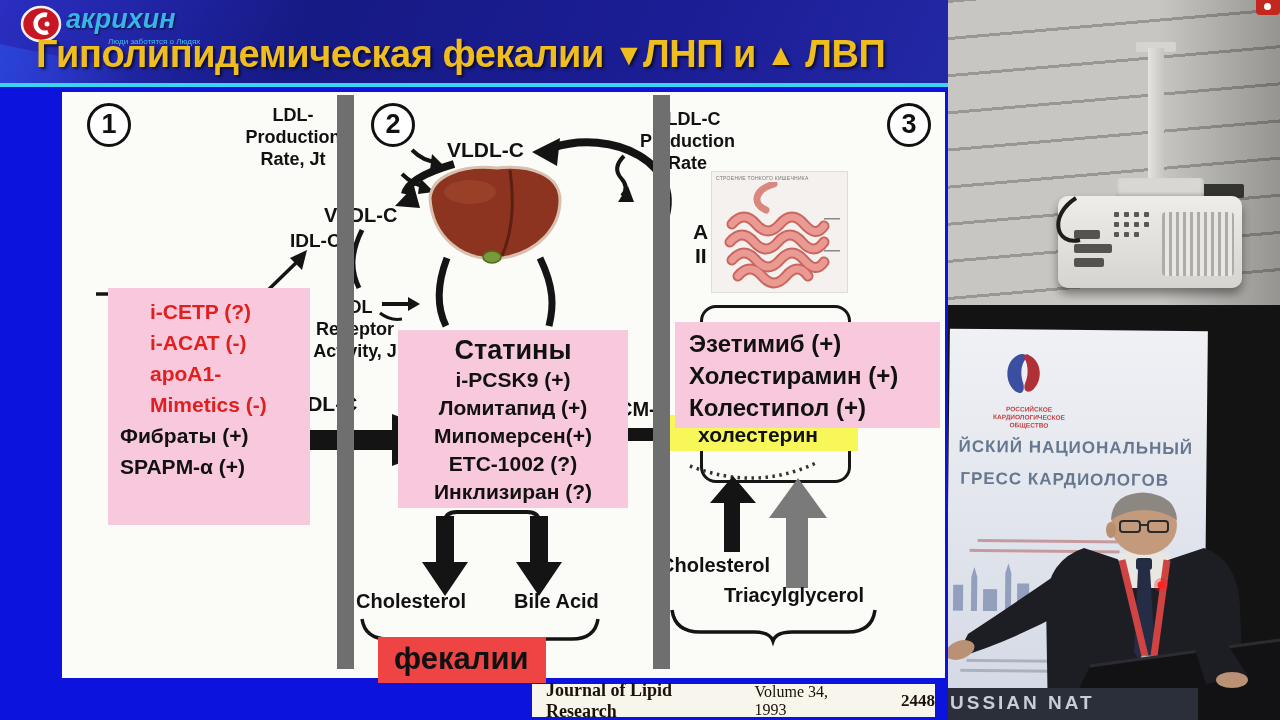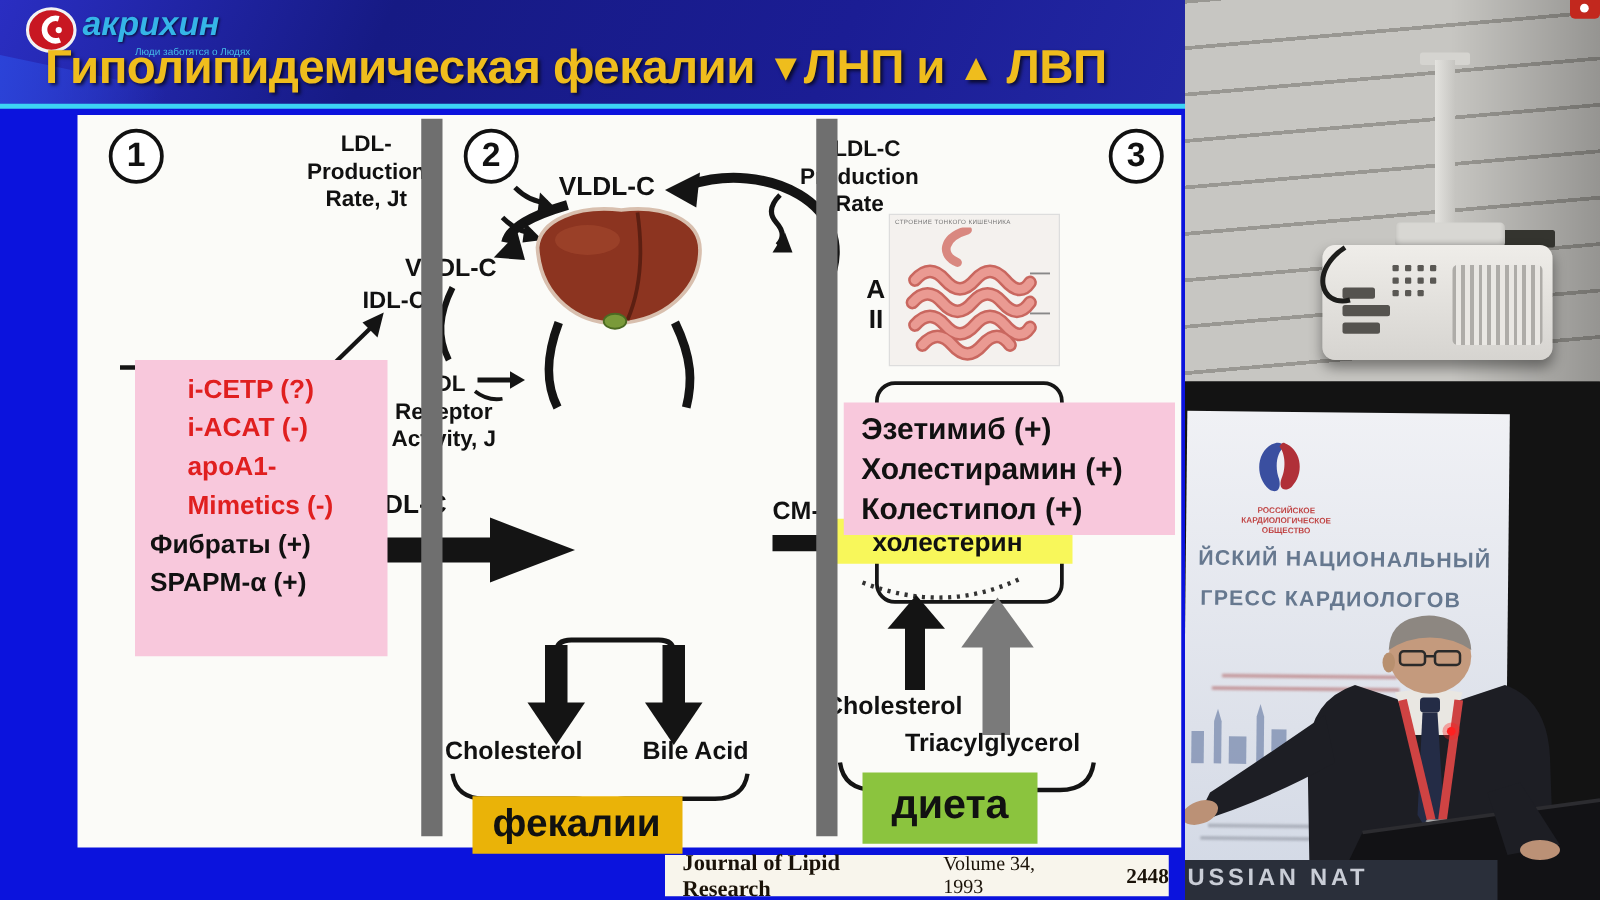--- a/index.html
+++ b/index.html
@@ -28,21 +28,21 @@
   .gray-bar{top:3px;width:17px;height:574px;background:#6f6f6f;z-index:6;}
   .step{width:38px;height:38px;border:3px solid #111;border-radius:50%;background:#fff;
         font-size:27px;font-weight:bold;text-align:center;line-height:36px;z-index:4;}
   .lbl{font-weight:bold;color:#111;}
   .stack{text-align:center;font-weight:bold;line-height:22px;font-size:18px;}
   .pinkbox{background:#f8c8dc;z-index:4;}
   .red{color:#e01f1f;margin-left:30px;}
   .yellowbox{background:#edb41d;z-index:4;}
   .cholyellow{left:596px;top:323px;width:200px;height:36px;background:#f8f75a;z-index:3;
               text-align:center;font-weight:bold;font-size:21px;padding-top:8px;box-sizing:border-box;}
-  .fecesbox{left:316px;top:545px;width:168px;height:46px;background:#eab308;z-index:4;
+  .fecesbox{left:316px;top:545px;width:168px;height:46px;background:#ef4444;z-index:4;
             font-size:31px;font-weight:bold;padding:4px 0 0 16px;box-sizing:border-box;}
   .dietbox{left:628px;top:526px;width:140px;height:57px;background:#8bc43e;z-index:4;
            font-size:33px;font-weight:bold;text-align:center;padding-top:6px;box-sizing:border-box;}
   .compartment{left:638px;top:213px;width:145px;height:172px;border:3px solid #161616;
                border-radius:16px;z-index:1;}
   .shaft{background:#141414;z-index:2;}
   .tri-up-black{width:0;height:0;border-left:23px solid transparent;border-right:23px solid transparent;
                 border-bottom:27px solid #141414;z-index:2;}
   .tri-up-gray{width:0;height:0;border-left:29px solid transparent;border-right:29px solid transparent;
                border-bottom:40px solid #7a7a7a;z-index:2;}
@@ -223,20 +223,29 @@
     <div class="abs pinkbox" style="left:46px;top:196px;width:202px;height:237px;padding:8px 0 0 12px;
          box-sizing:border-box;font-size:21px;line-height:31px;font-weight:bold;">
       <div class="red">i-CETP (?)</div>
       <div class="red">i-ACAT (-)</div>
       <div class="red">apoA1-</div>
       <div class="red">Mimetics (-)</div>
       <div>Фибраты (+)</div>
       <div>SPAPM-α (+)</div>
     </div>
 
+    <div class="abs pinkbox" style="left:336px;top:238px;width:230px;height:178px;text-align:center;
+         font-weight:bold;box-sizing:border-box;padding-top:4px;">
+      <div style="font-size:27px;line-height:32px;">Статины</div>
+      <div style="font-size:21px;line-height:28px;">i-PCSK9 (+)</div>
+      <div style="font-size:21px;line-height:28px;">Ломитапид (+)</div>
+      <div style="font-size:21px;line-height:28px;">Мипомерсен(+)</div>
+      <div style="font-size:21px;line-height:28px;">ETC-1002 (?)</div>
+      <div style="font-size:21px;line-height:28px;">Инклизиран (?)</div>
+    </div>
 
     <div class="abs cholyellow">холестерин</div>
 
     <div class="abs pinkbox" style="left:613px;top:230px;width:265px;height:106px;padding:6px 0 0 14px;
          box-sizing:border-box;font-size:24px;line-height:32px;font-weight:bold;">
       <div>Эзетимиб (+)</div>
       <div>Холестирамин (+)</div>
       <div>Колестипол (+)</div>
     </div>
 
@@ -244,21 +253,20 @@
     <div class="abs shaft" style="left:662px;top:408px;width:16px;height:52px;"></div>
     <div class="abs tri-up-gray" style="left:707px;top:386px;"></div>
     <div class="abs gray-shaft" style="left:724px;top:424px;width:22px;height:72px;"></div>
 
     <div class="abs lbl" style="left:294px;top:498px;font-size:20px;z-index:4;">Cholesterol</div>
     <div class="abs lbl" style="left:452px;top:498px;font-size:20px;z-index:4;">Bile Acid</div>
     <div class="abs lbl" style="left:598px;top:462px;font-size:20px;z-index:4;">Cholesterol</div>
     <div class="abs lbl" style="left:662px;top:492px;font-size:20px;z-index:4;">Triacylglycerol</div>
 
     <div class="abs fecesbox">фекалии</div>
-    <div class="abs dietbox">диета</div>
 
     <div class="abs gray-bar" style="left:275px;"></div>
     <div class="abs gray-bar" style="left:591px;"></div>
 
     <div class="abs citation" style="top:592px;left:470px;gap:20px;">
       <span class="j">Journal of Lipid Research</span>
       <span class="v">Volume 34, 1993</span>
       <span class="p">2448</span>
     </div>
   </div>

